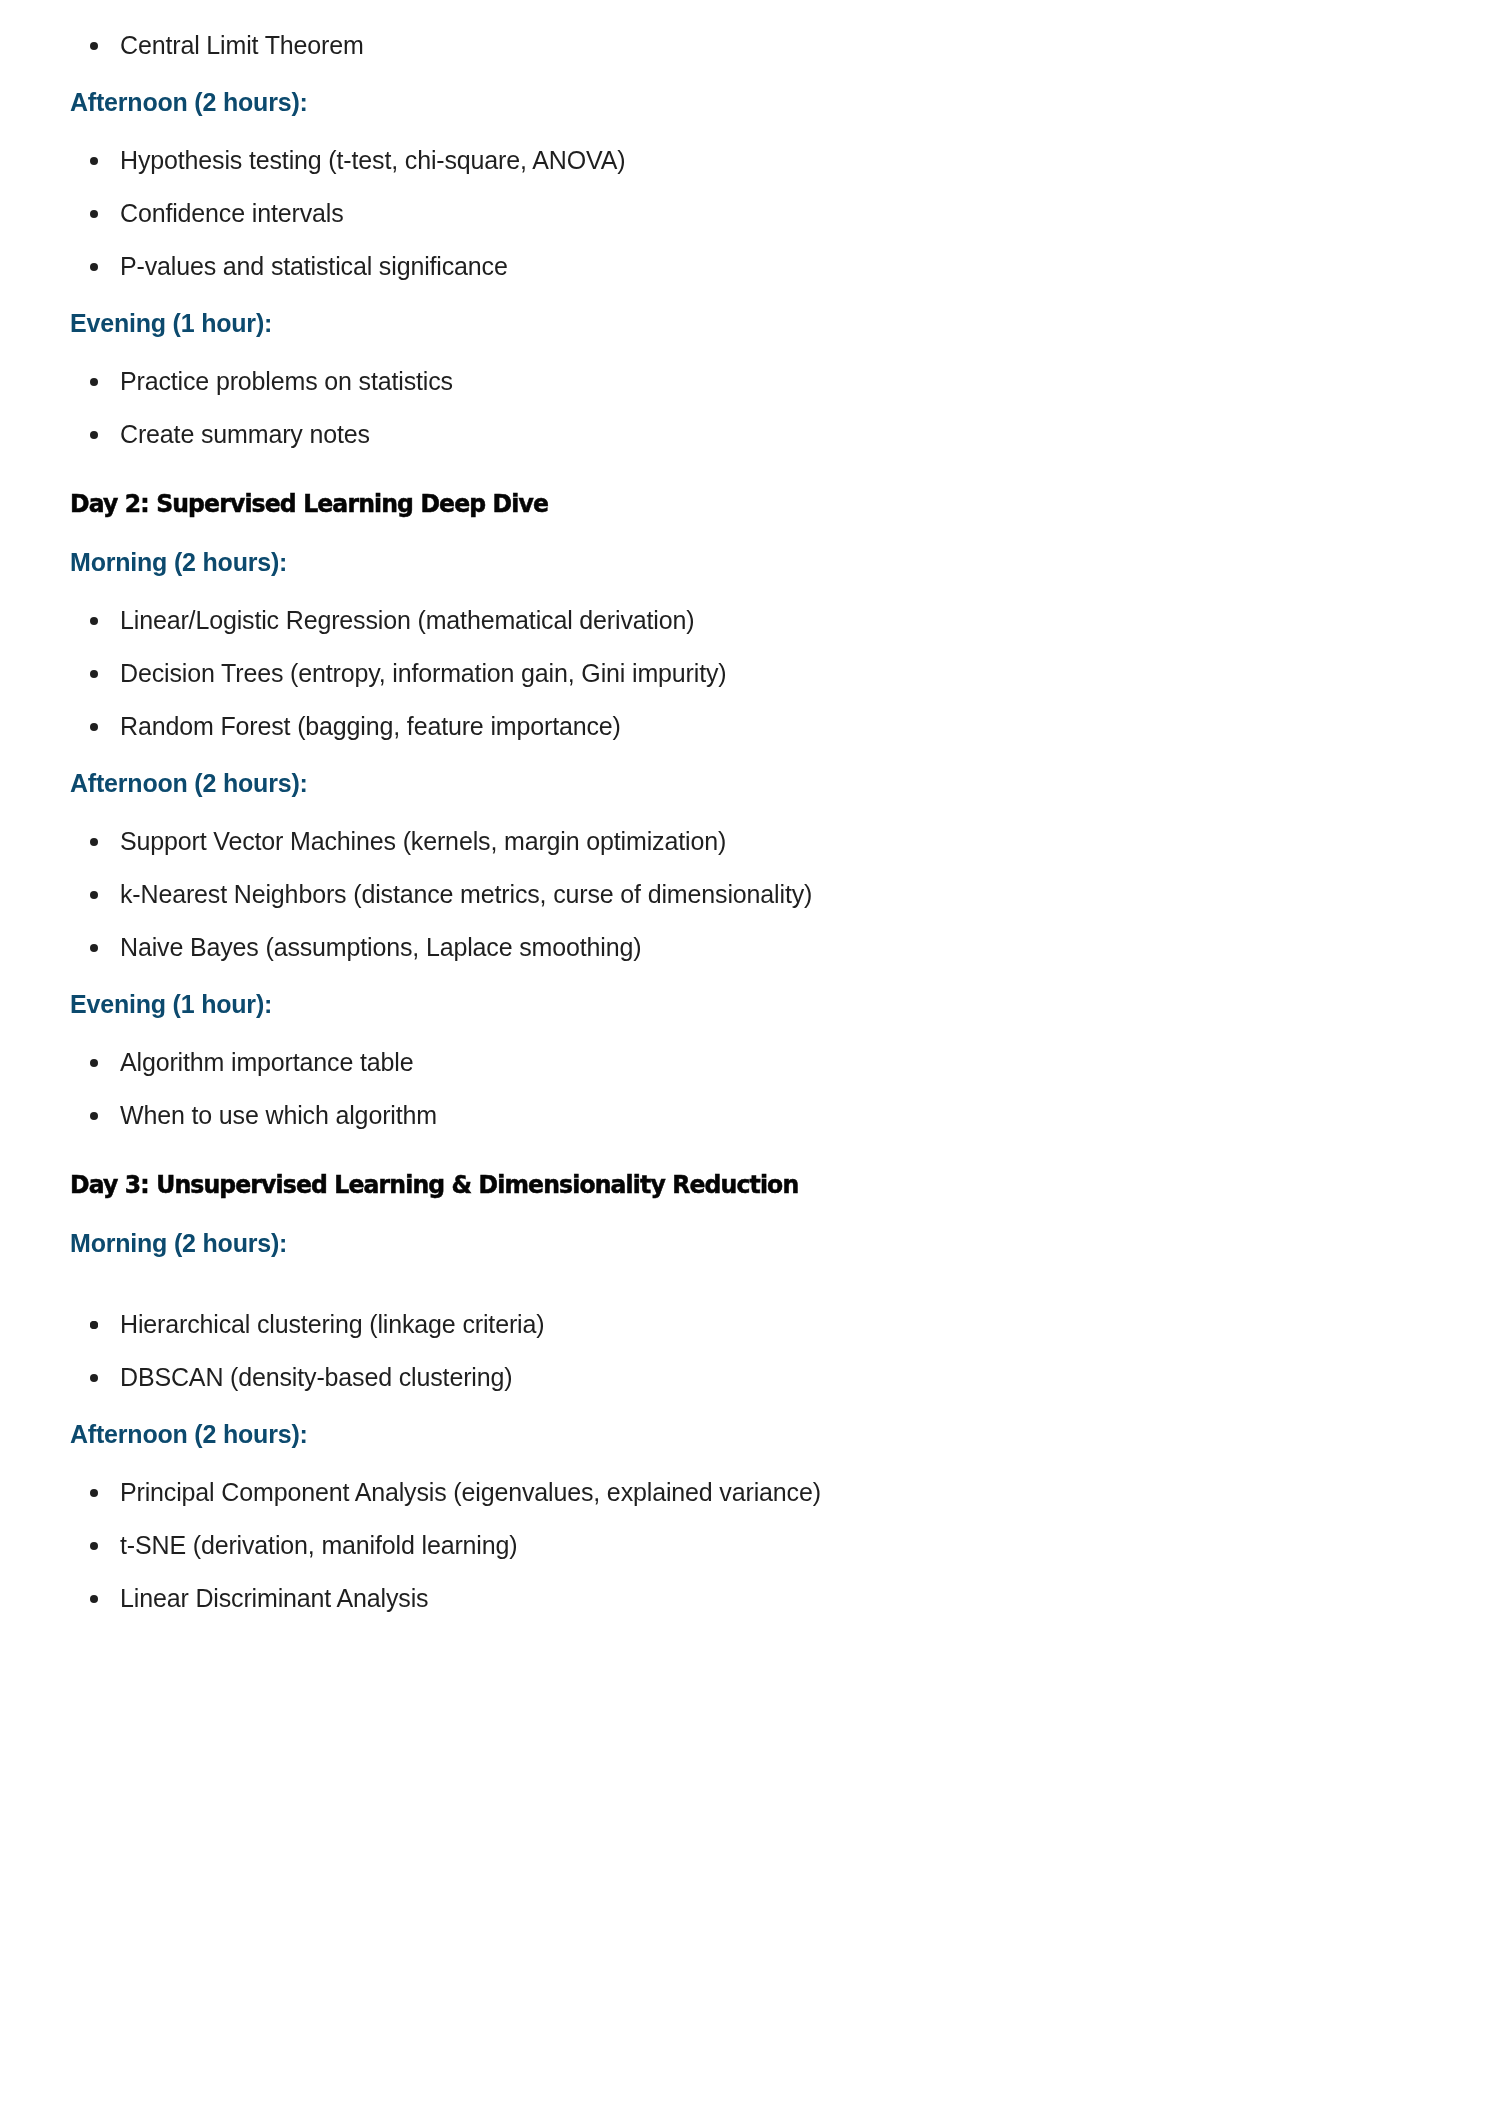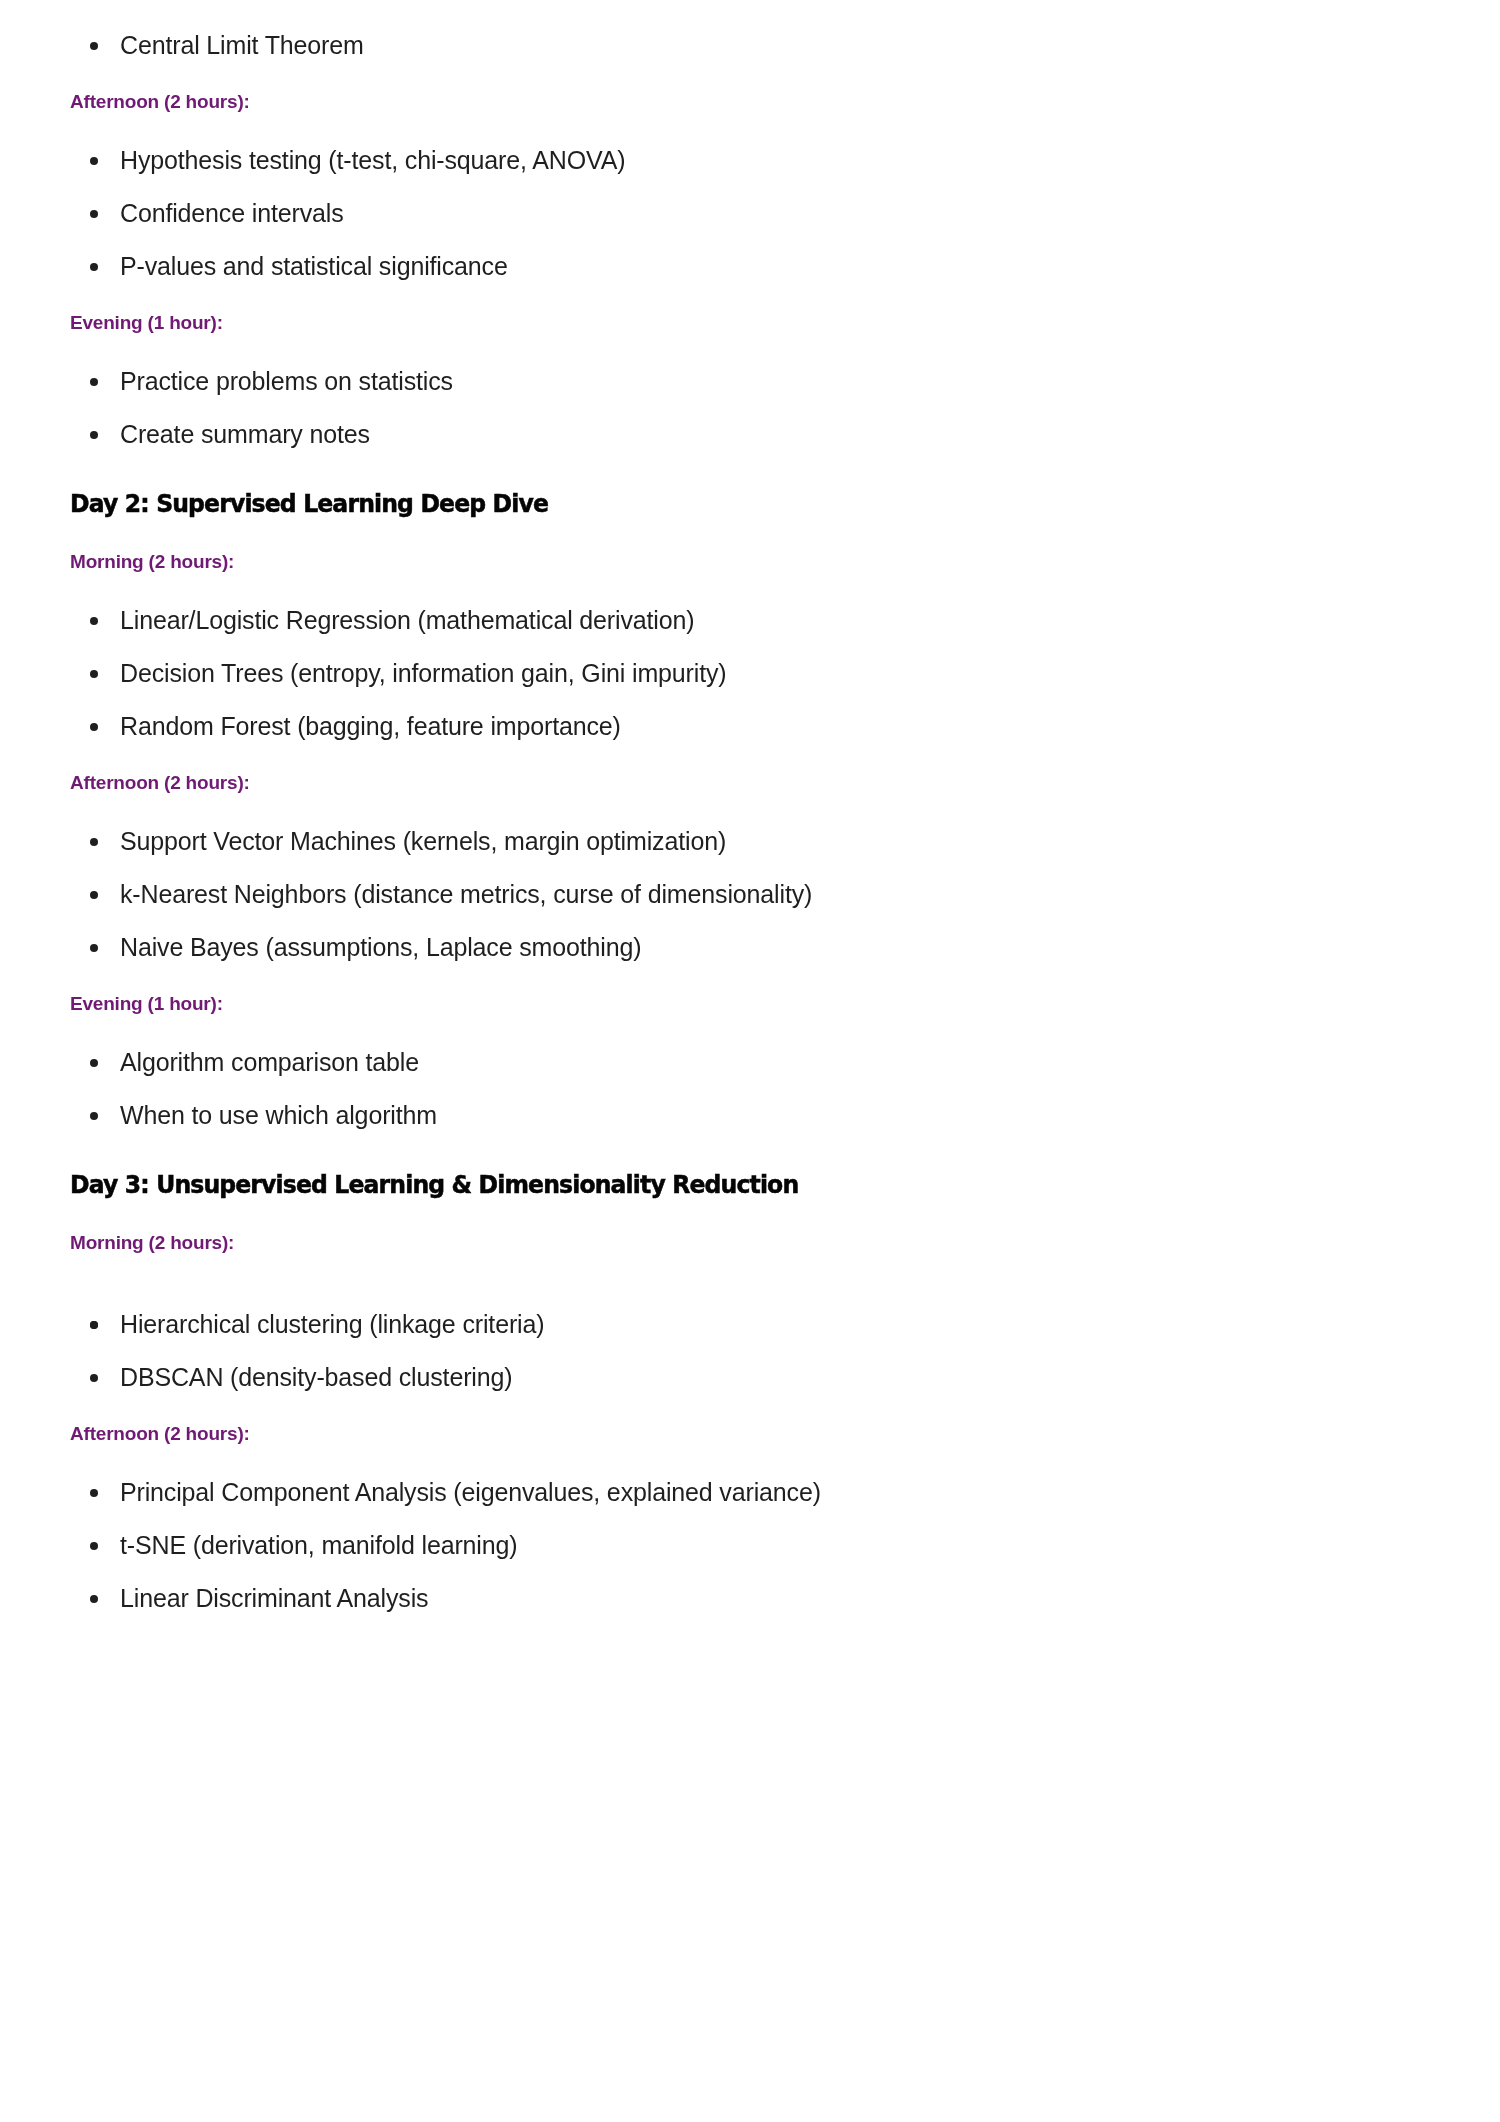--- a/index.html
+++ b/index.html
@@ -28,24 +28,24 @@
 
   
   .block {
     margin: 0;
   }
 
   
   .section-heading {
     font-family: "Liberation Sans", "DejaVu Sans", sans-serif;
     font-weight: 700;
-    font-size: 19px;
+    font-size: 25px;
     line-height: 30px;
     letter-spacing: -0.2px;
-    color: #701a75;
+    color: #0c4a6e;
     margin: 0;
     padding: 0;
   }
 
   
   .day-heading {
     font-family: "DejaVu Sans", "Liberation Sans", sans-serif;
     font-weight: 700;
     font-size: 25px;
     line-height: 30px;
@@ -126,21 +126,21 @@
       <div style="height: 28px;"></div>
       <ul class="block bullets">
         <li><span class="bullet-dot"></span><span>Support Vector Machines (kernels, margin optimization)</span></li>
         <li><span class="bullet-dot"></span><span>k-Nearest Neighbors (distance metrics, curse of dimensionality)</span></li>
         <li><span class="bullet-dot"></span><span>Naive Bayes (assumptions, Laplace smoothing)</span></li>
       </ul>
       <div style="height: 27px;"></div>
       <div class="block section-heading">Evening (1 hour):</div>
       <div style="height: 28px;"></div>
       <ul class="block bullets">
-        <li><span class="bullet-dot"></span><span>Algorithm comparison table</span></li>
+        <li><span class="bullet-dot"></span><span>Algorithm importance table</span></li>
         <li><span class="bullet-dot"></span><span>When to use which algorithm</span></li>
       </ul>
       <div style="height: 40px;"></div>
       <div class="block day-heading">Day 3: Unsupervised Learning &amp; Dimensionality Reduction</div>
       <div style="height: 28px;"></div>
       <div class="block section-heading">Morning (2 hours):</div>
       <div style="height: 28px;"></div>
       <ul class="block bullets">
         <li><span class="bullet-dot"></span></li>
         <li><span class="bullet-dot"></span><span>Hierarchical clustering (linkage criteria)</span></li>

